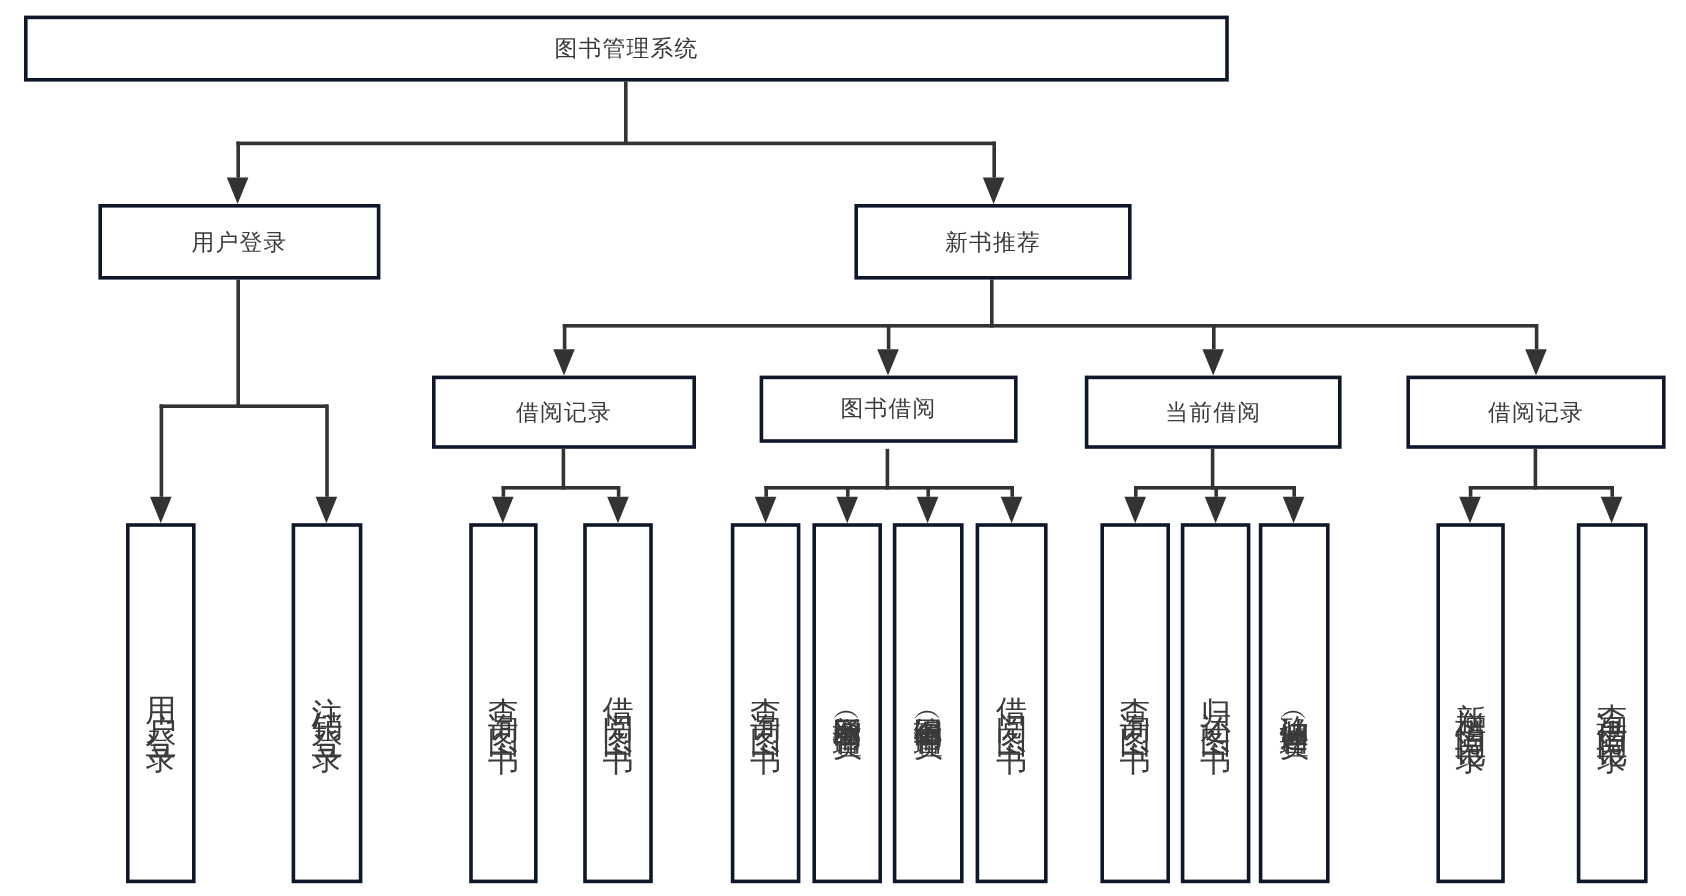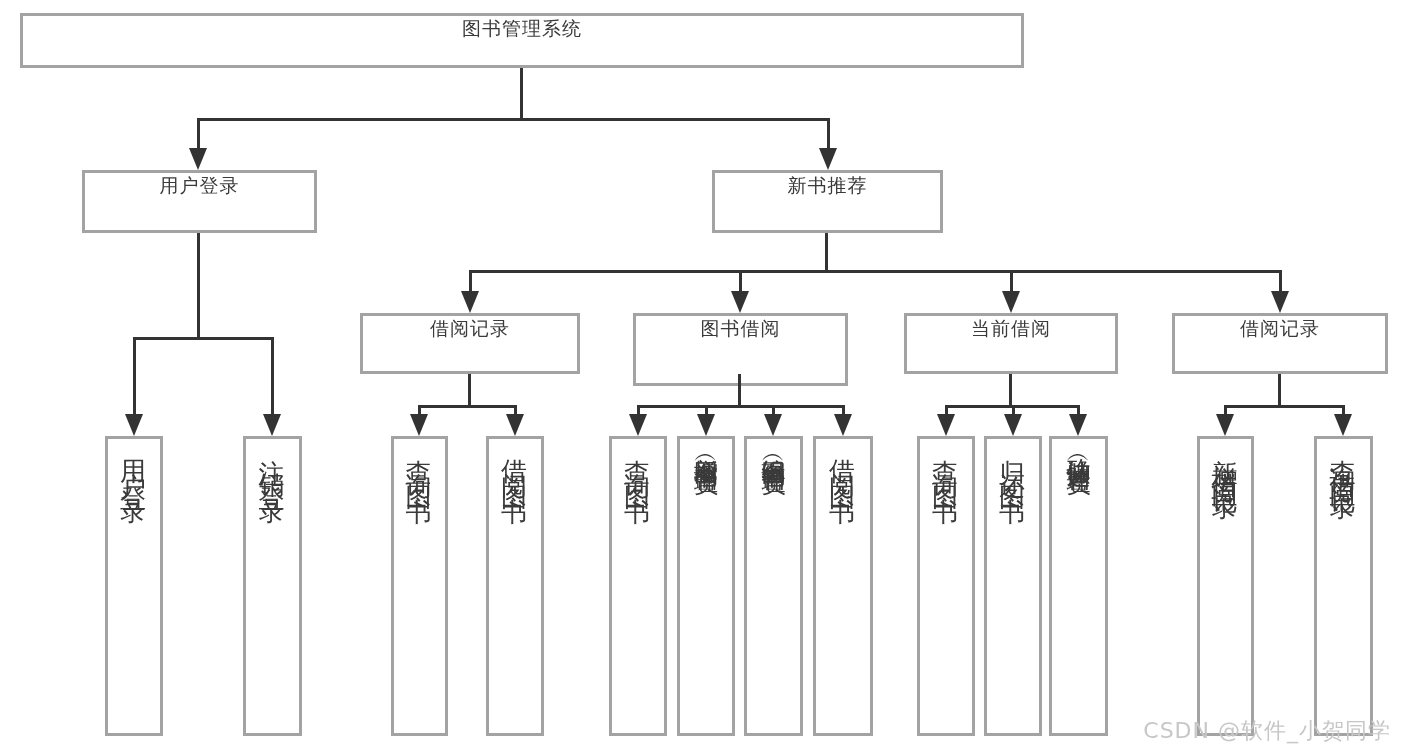--- a/index.html
+++ b/index.html
@@ -8,22 +8,23 @@
     width:1405px;height:747px;
     background:#ffffff;
     font-family:"DejaVu Sans","Liberation Sans",sans-serif;
     overflow:hidden;
   }
   
   .box{
     position:absolute;
     box-sizing:border-box;
     background:#ffffff;
-    border:3px solid #a3a3a3;
+    border:3px solid #0f172a;
     display:flex;
+    align-items:center;
     justify-content:center;
     color:#3a3a3a;
   }
   .hlabel{font-size:19px;letter-spacing:1px;}
   .leaf{width:58px;height:300px;}
   .vtext{
     writing-mode:vertical-lr;
     text-orientation:mixed;
     color:#3a3a3a;
     white-space:nowrap;
@@ -111,21 +112,21 @@
       <i class="head"></i>
     </div>
   <div class="arr" style="left:1271px;top:270px;height:43px;">
       <i class="stem"></i>
       <i class="head"></i>
     </div>
 
   <div class="box" style="left:360px;top:313px;width:220px;height:61px;">
     <span class="hlabel">借阅记录</span>
   </div>
-  <div class="box" style="left:633px;top:313px;width:215px;height:73px;">
+  <div class="box" style="left:633px;top:313px;width:215px;height:56px;">
     <span class="hlabel">图书借阅</span>
   </div>
   <div class="box" style="left:1172px;top:313px;width:216px;height:61px;">
     <span class="hlabel">借阅记录</span>
   </div>
   <div class="box" style="left:904px;top:313px;width:214px;height:61px;">
     <span class="hlabel">当前借阅</span>
   </div>
 
   <div class="vline" style="left:468px;top:374px;height:34px;"></div>
@@ -221,15 +222,14 @@
     <span class="vtext v9">确认归还（管理员）</span>
   </div>
 
   <div class="box leaf" style="left:1197px;top:436px;width:57px;">
     <span class="vtext v6">新增借阅记录</span>
   </div>
   <div class="box leaf" style="left:1314px;top:436px;width:59px;">
     <span class="vtext v6">查询借阅记录</span>
   </div>
 
-  <div class="watermark">CSDN @软件_小贺同学</div>
 
 </div>
 
 </body></html>

